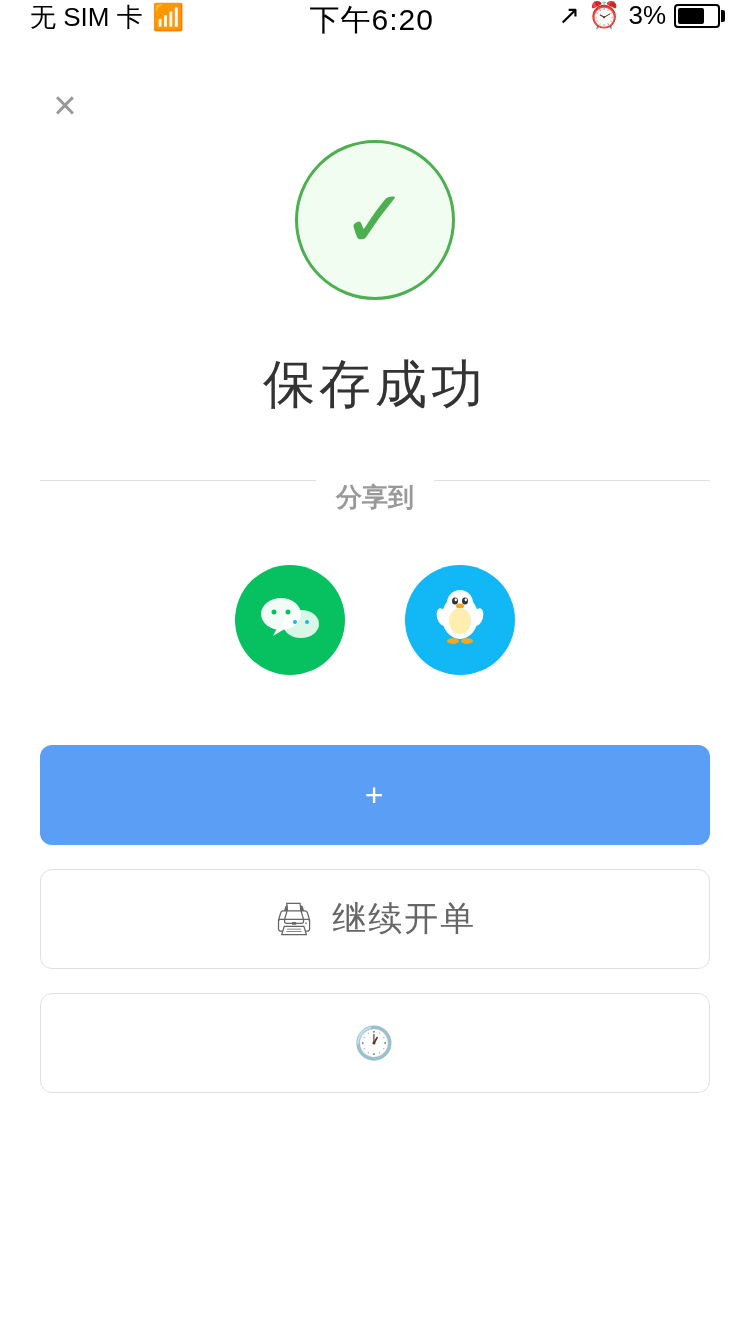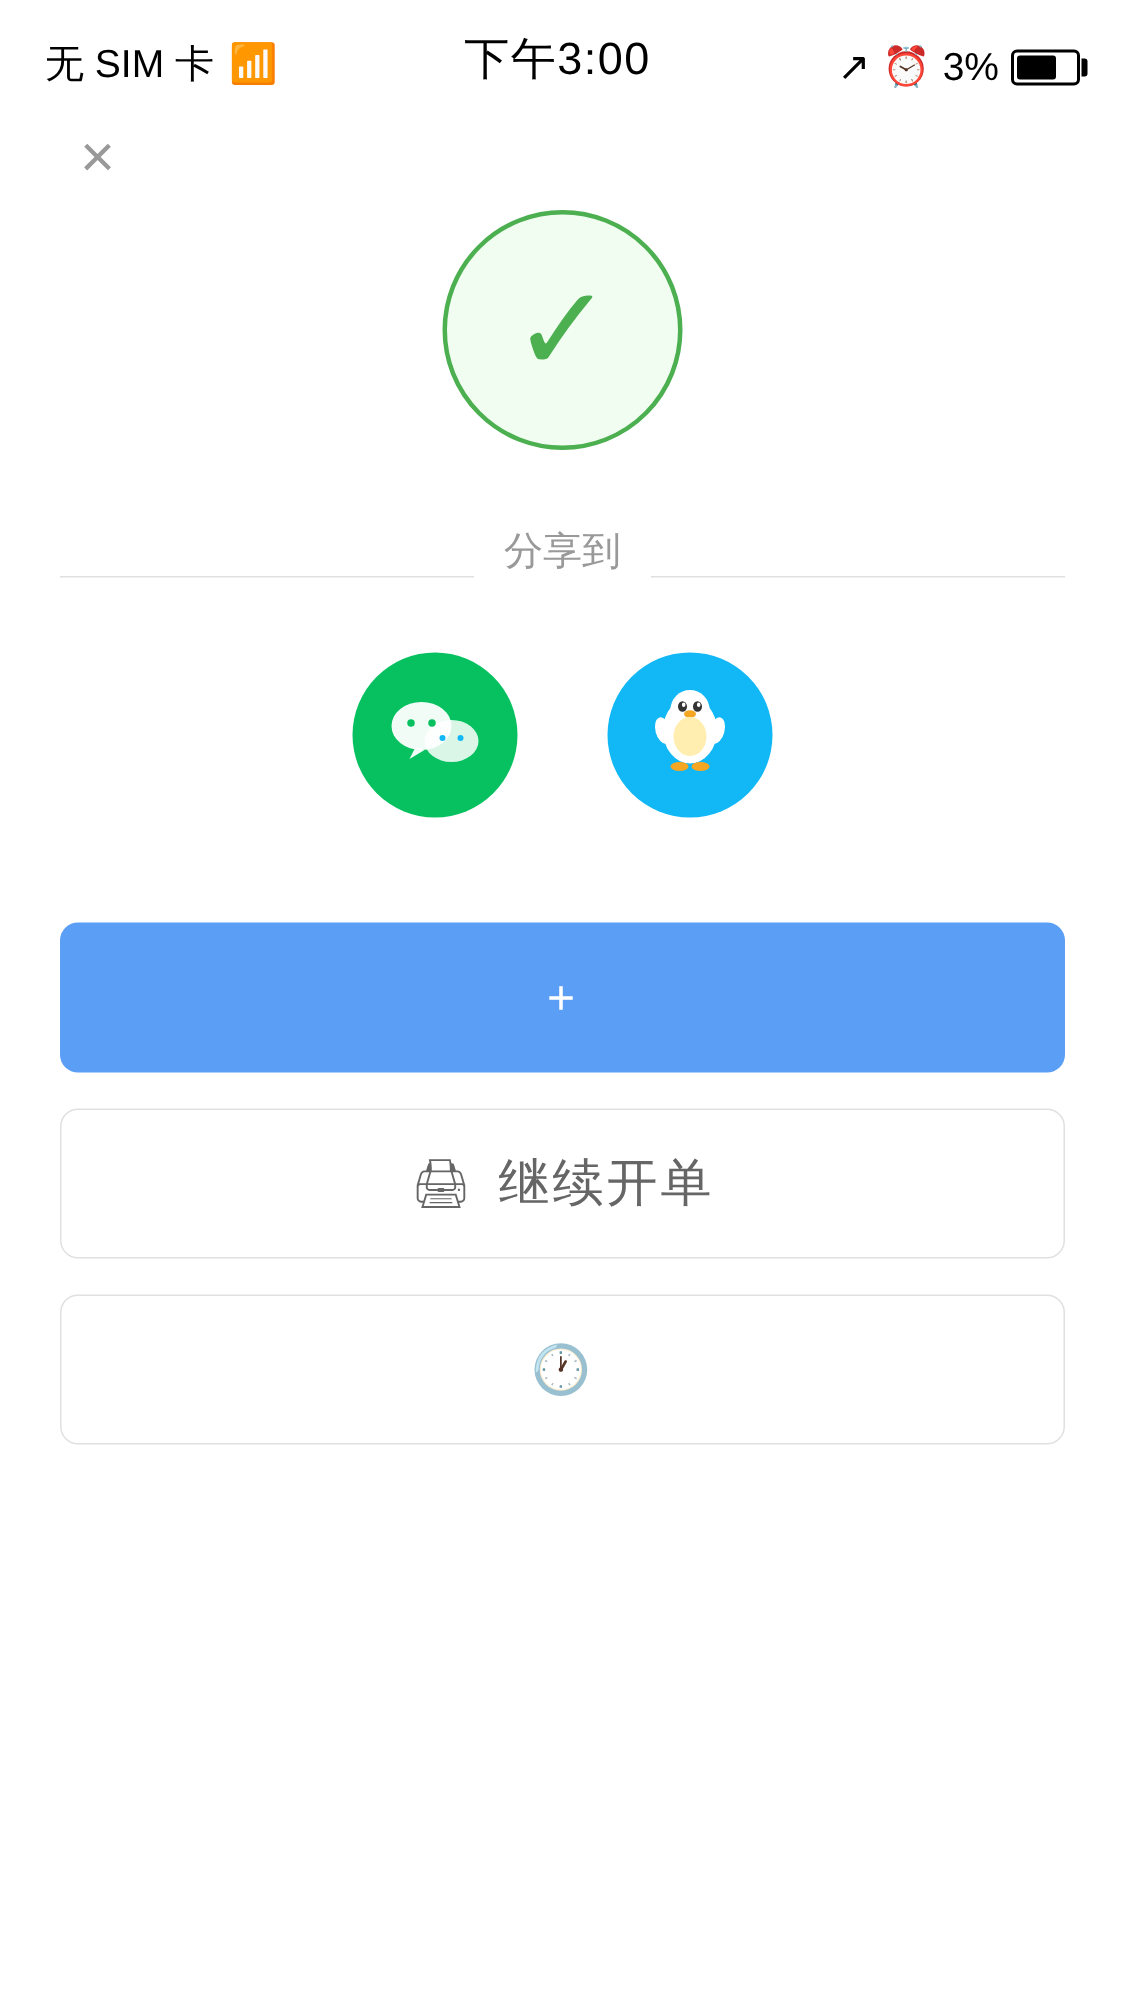--- a/index.html
+++ b/index.html
@@ -16,21 +16,21 @@
       font-family: -apple-system, 'PingFang SC', 'Helvetica Neue', Arial, sans-serif;
       position: relative;
       overflow-x: hidden;
     }
 
     
     .status-bar {
       width: 100%;
       height: 60px;
       display: flex;
-      align-items: flex-end;
+      align-items: flex-start;
       justify-content: space-between;
       padding: 0 30px;
       background: #fff;
     }
 
     .status-left {
       display: flex;
       align-items: center;
       gap: 10px;
       font-size: 26px;
@@ -144,23 +144,24 @@
 
     
     .share-section {
       width: 100%;
       padding: 0 40px;
       margin-bottom: 50px;
     }
 
     .share-divider {
       display: flex;
-      align-items: flex-end;
+      align-items: flex-start;
       gap: 20px;
       margin-bottom: 50px;
+      font-weight: bold;
     }
 
     .share-divider::before,
     .share-divider::after {
       content: '';
       flex: 1;
       height: 1px;
       background: #e0e0e0;
     }
 
@@ -255,41 +256,42 @@
     }
   </style>
 </head>
 <body>
 
 <div class="status-bar">
   <div class="status-left">
     <span>无 SIM 卡</span>
     <span class="wifi-icon">📶</span>
   </div>
-  <div class="status-center">下午3:00</div>
+  <div class="status-center">下午6:20</div>
   <div class="status-right">
     <span>↗</span>
     <span>⏰</span>
     <span>3%</span>
     <div class="battery-bar">
       <div class="battery-fill"></div>
     </div>
   </div>
 </div>
 
 <div class="close-btn">
   <span>×</span>
 </div>
 
 <div class="main-content">
 
   <div class="success-circle">
     <span class="checkmark">✓</span>
   </div>
 
+  <div class="success-title">保存成功</div>
 
   <div class="share-section">
     <div class="share-divider">
       <span class="share-label">分享到</span>
     </div>
     <div class="share-icons">
 
       <button class="share-icon-btn wechat-btn">
         <svg class="wechat-svg" viewBox="0 0 62 52" fill="none" xmlns="http://www.w3.org/2000/svg">
 

